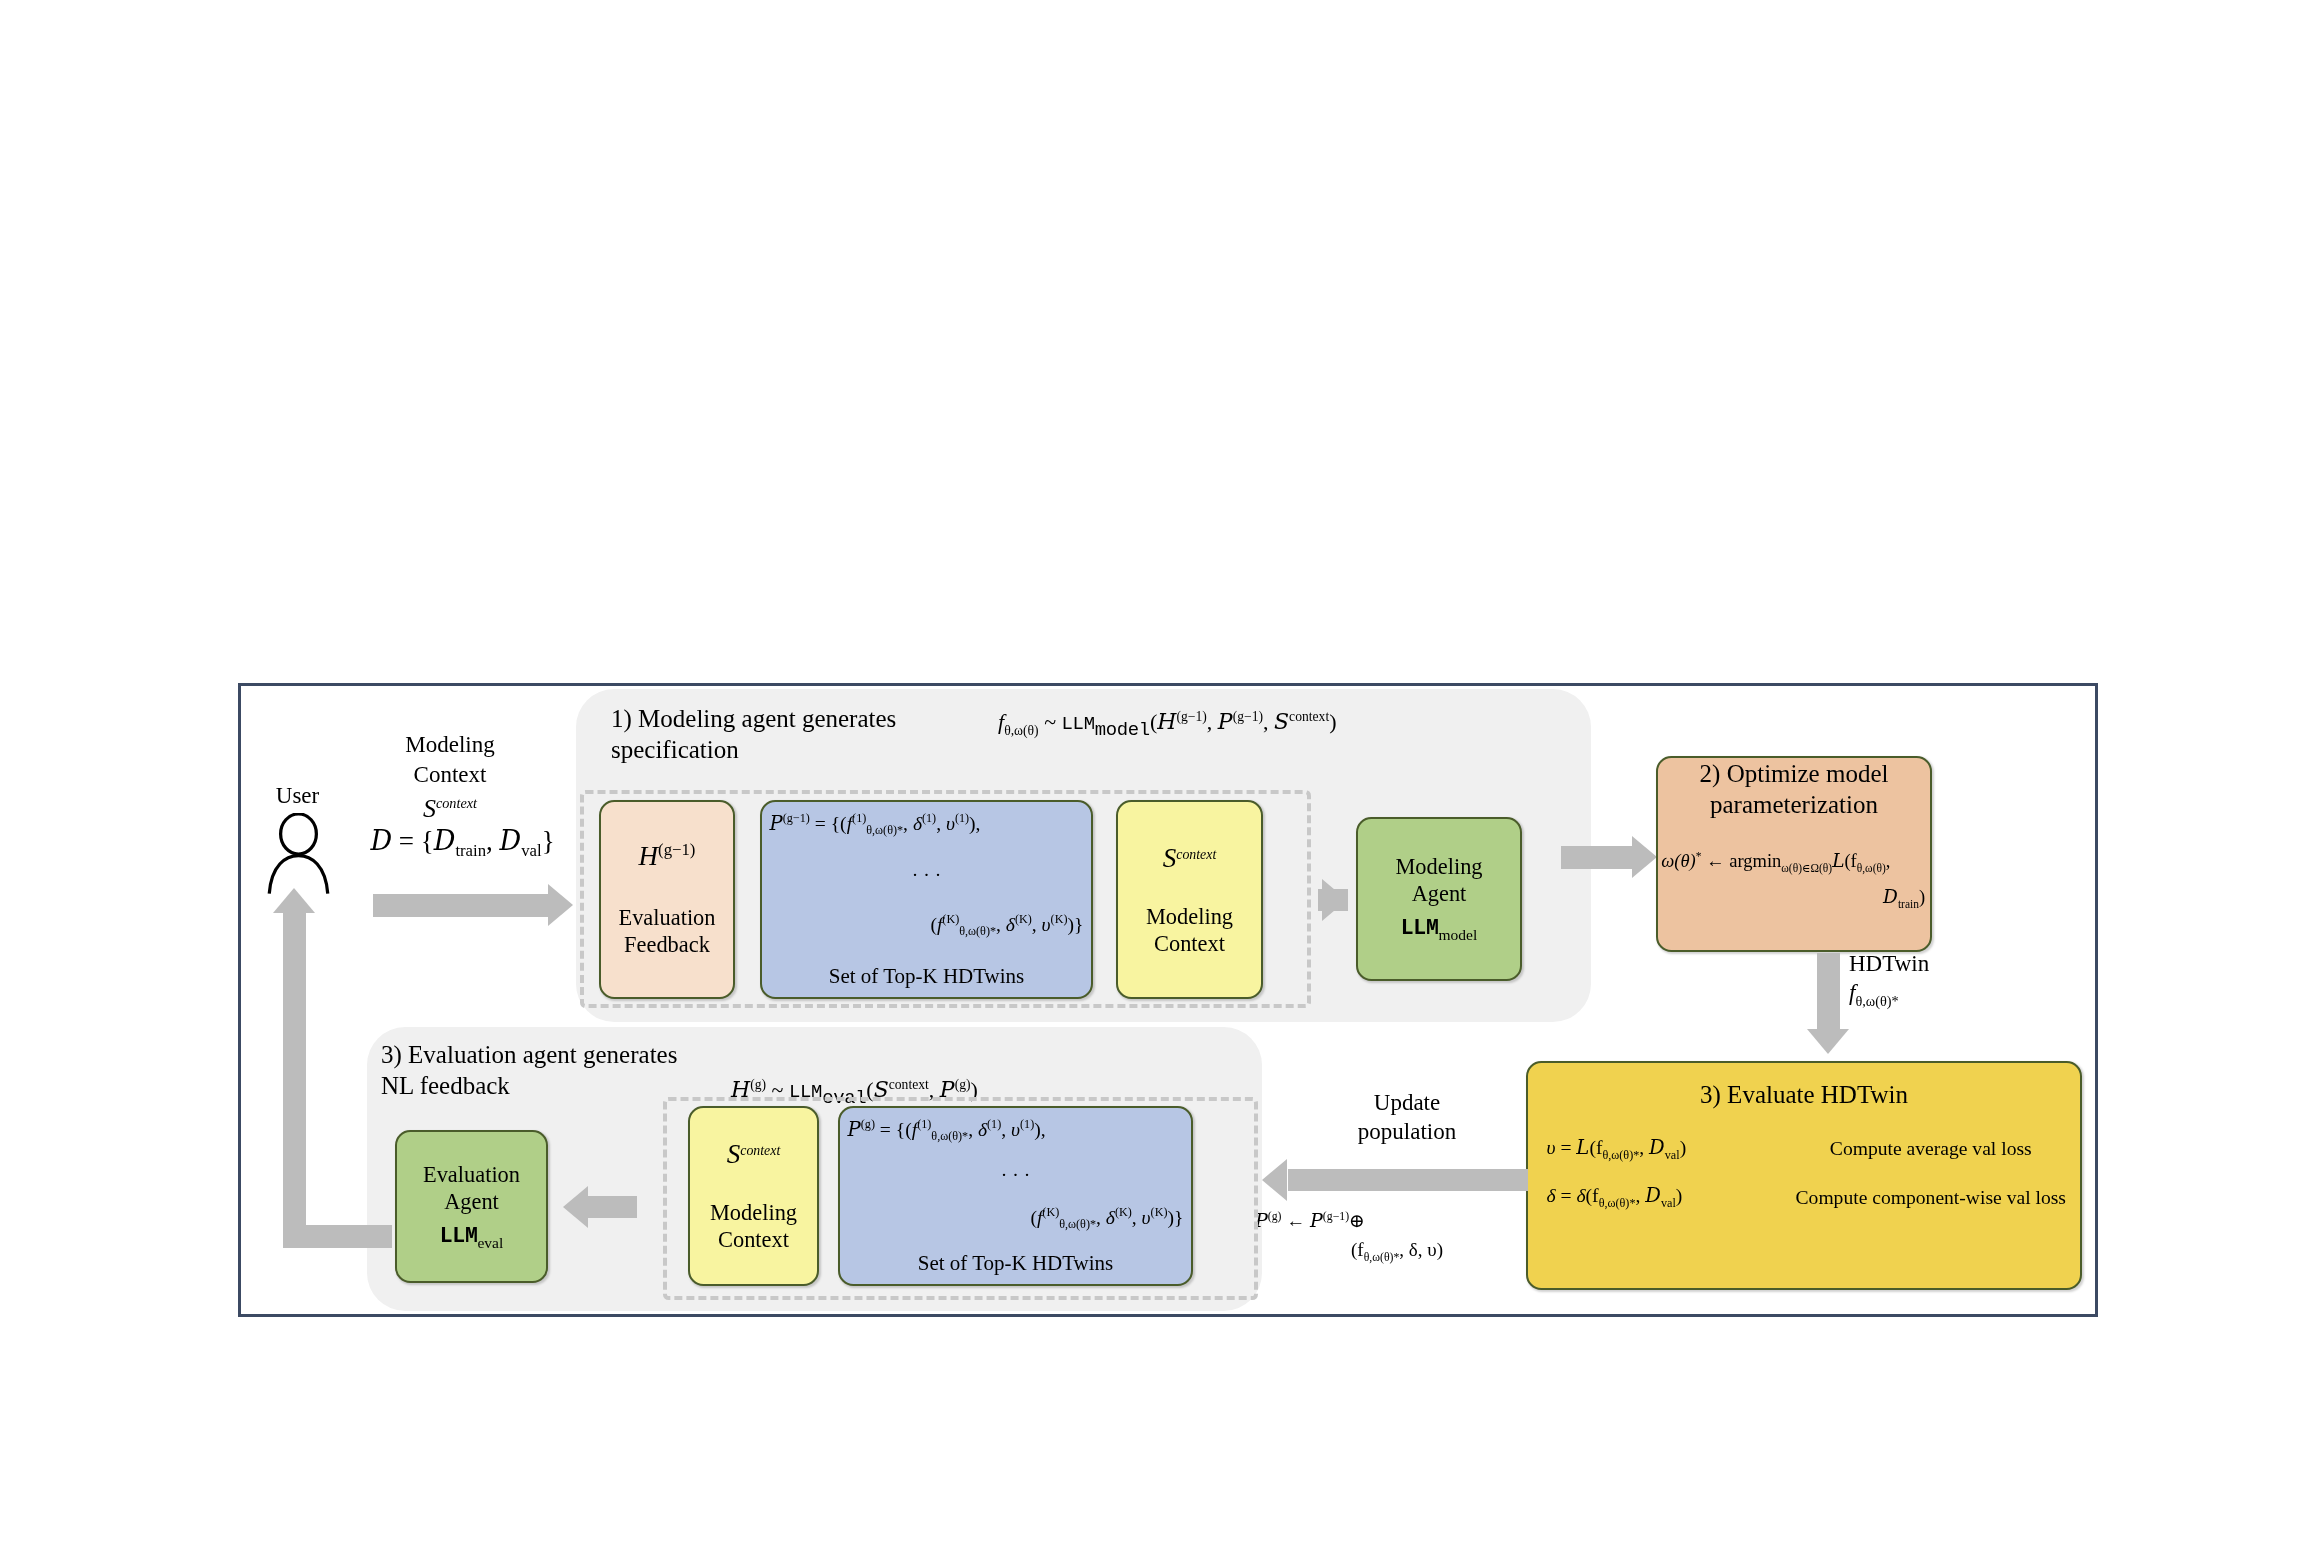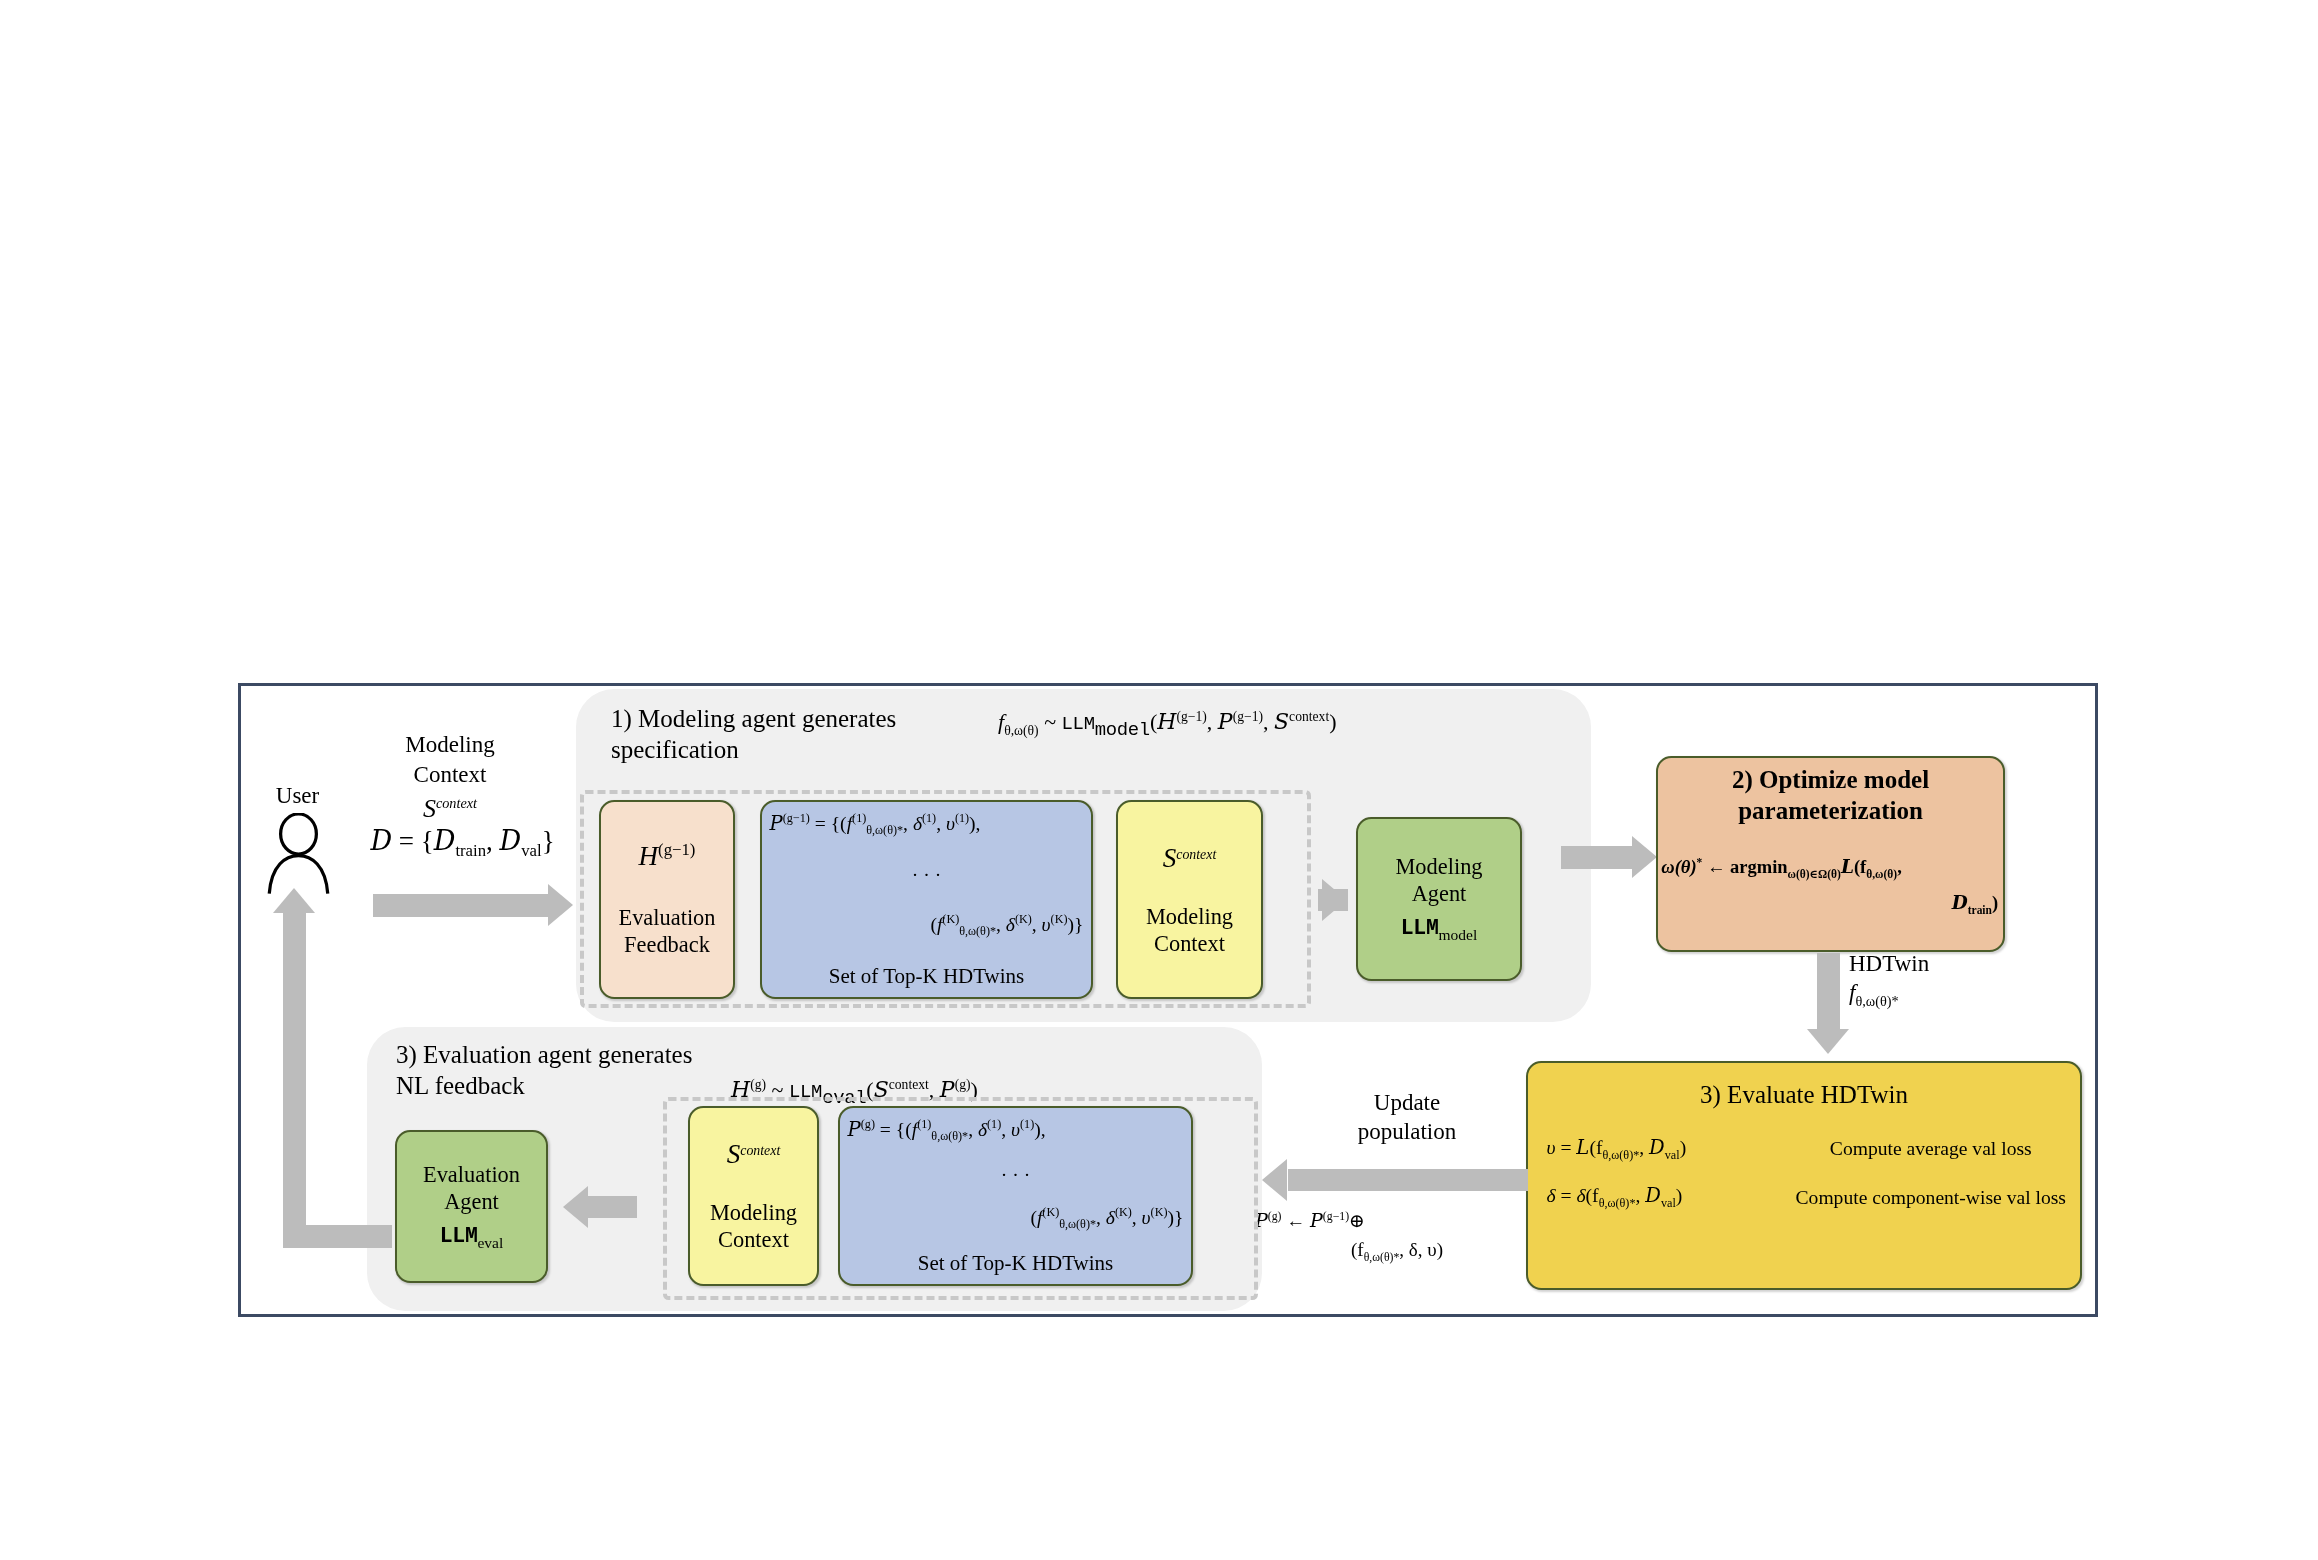--- a/index.html
+++ b/index.html
@@ -37,42 +37,42 @@
   .c-blue {background:#b7c6e4;}
   .c-yellowpale{background:#f8f4a0;}
   .c-green{background:#b0cf88;}
   .c-orange{background:#edc3a0;}
   .c-gold {background:#f0d24f;}
 
   #box-H        {left:599px;top:800px;width:136px;height:199px;}
   #box-P-top    {left:760px;top:800px;width:333px;height:199px;}
   #box-S-top    {left:1116px;top:800px;width:147px;height:199px;}
   #box-modelagent{left:1356px;top:817px;width:166px;height:164px;}
-  #box-optimize {left:1656px;top:756px;width:349px;height:196px;
-                 justify-content:flex-start;padding-top:6px;font-weight:bold;}
+  #box-optimize {left:1656px;top:756px;width:276px;height:196px;
+                 justify-content:flex-start;padding-top:0;}
   #box-evaluate {left:1526px;top:1061px;width:556px;height:229px;
                  justify-content:flex-start;padding-top:16.4px;}
   #box-evalagent{left:395px;top:1130px;width:153px;height:153px;}
   #box-S-bot    {left:688px;top:1106px;width:131px;height:180px;}
   #box-P-bot    {left:838px;top:1106px;width:355px;height:180px;}
 
   
   .t-lbl{font-size:22.4px;}
   i,em{font-style:italic;}
   .cal{font-style:italic;font-family:"DejaVu Serif",serif;}
   .mono-ul{font-family:"Liberation Mono","DejaVu Sans Mono",monospace;
            font-size:.86em;letter-spacing:-0.3px;}
   sup{font-size:.62em;vertical-align:super;}
   sub{font-size:.62em;vertical-align:sub;}
 
   
   .headline{font-size:25px;line-height:1.25;}
   #hdr-modeling{left:611px;top:703px;width:349px;}
   #eq-modeling {left:998px;top:709px;width:578px;font-size:22px;}
-  #hdr-eval    {left:396px;top:1039px;width:360px;}
+  #hdr-eval    {left:381px;top:1039px;width:360px;}
   #eq-eval     {left:731px;top:1077px;width:393px;font-size:22px;}
 
   
   #user-label{left:254px;top:783px;width:87px;text-align:center;font-size:23px;}
   #user-icon {left:266px;top:813px;width:65px;height:82px;}
   #mc-label  {left:360px;top:730px;width:180px;text-align:center;font-size:23px;
               line-height:1.3;}
   #d-label   {left:348px;top:825px;width:229px;text-align:center;font-size:27px;}
 
   

